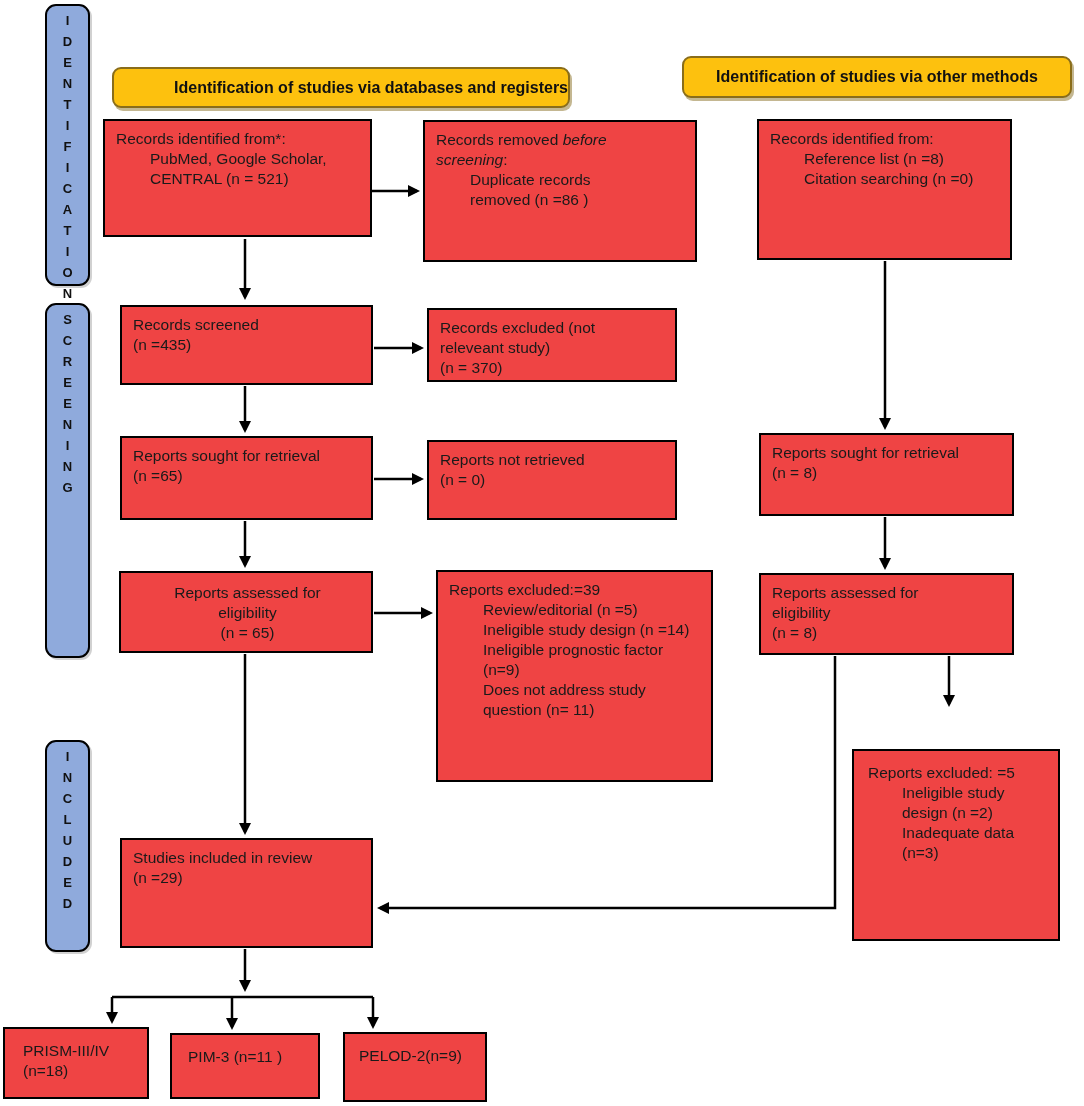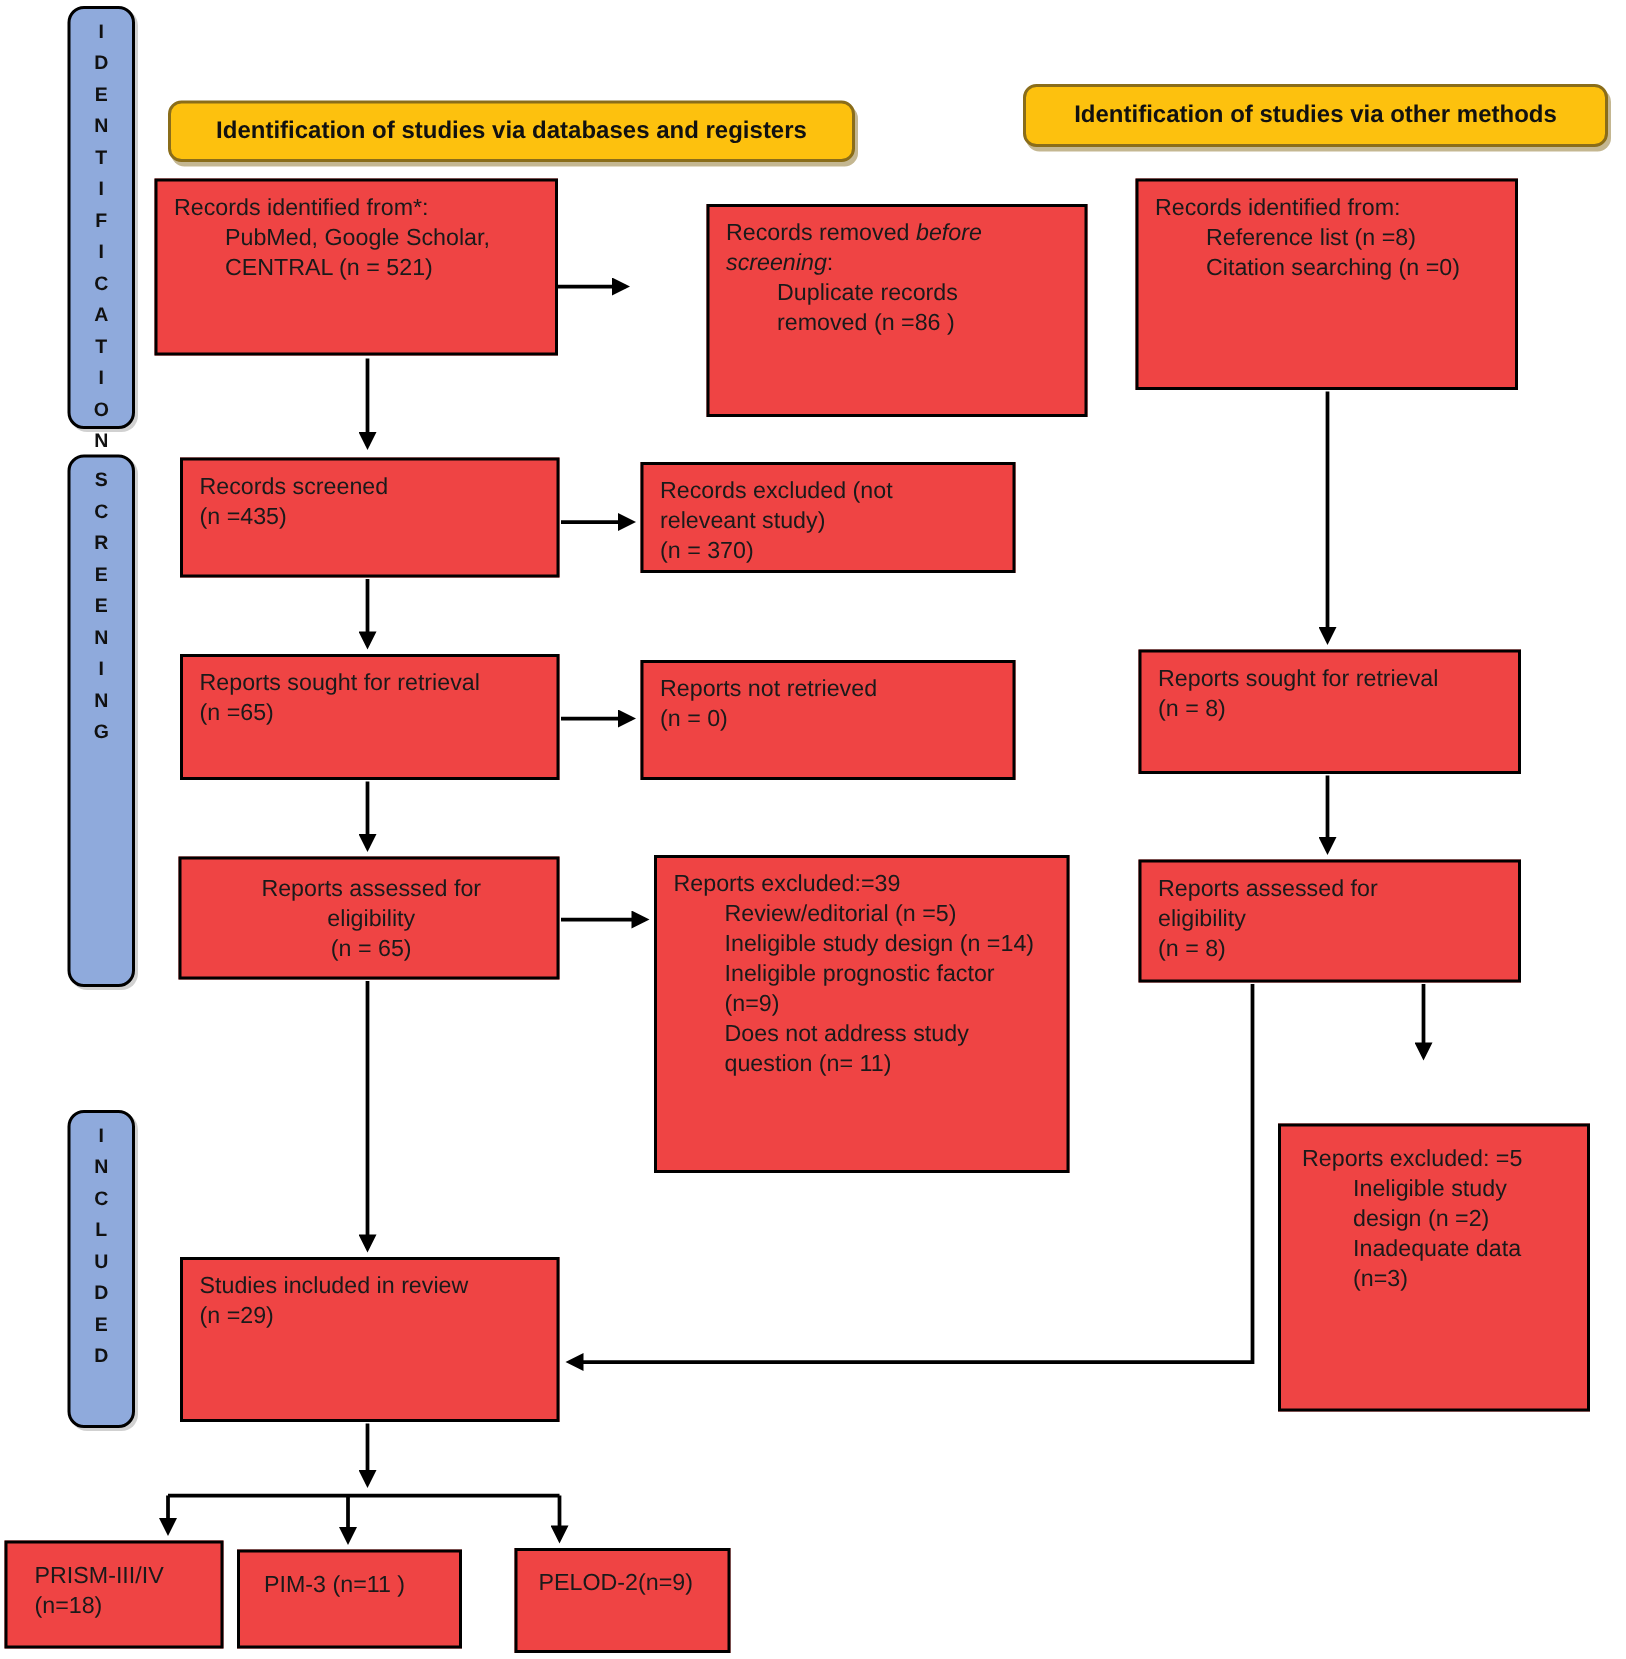--- a/index.html
+++ b/index.html
@@ -66,34 +66,34 @@
   <div class="sideband" style="left:45px; top:4px; width:45px; height:282px;">
     <span class="vlabel">IDENTIFICATION</span>
   </div>
   <div class="sideband" style="left:45px; top:303px; width:45px; height:355px;">
     <span class="vlabel">SCREENING</span>
   </div>
   <div class="sideband" style="left:45px; top:740px; width:45px; height:212px;">
     <span class="vlabel">INCLUDED</span>
   </div>
 
-  <div class="banner" style="left:112px; top:67px; width:458px; height:41px;">
+  <div class="banner" style="left:112px; top:67px; width:458px; height:41px;justify-content:flex-end;">
     <span>Identification of studies via databases and registers</span>
   </div>
   <div class="banner" style="left:682px; top:56px; width:390px; height:42px;">
     <span>Identification of studies via other methods</span>
   </div>
 
   <div class="pbox" style="left:103px; top:119px; width:269px; height:118px;">
     <div class="line">Records identified from*:</div>
     <div class="line ind">PubMed, Google Scholar,</div>
     <div class="line ind">CENTRAL (n = 521)</div>
   </div>
 
-  <div class="pbox" style="left:423px; top:136px; width:254px; height:142px;margin-left:48px;">
+  <div class="pbox" style="left:423px; top:120px; width:274px; height:142px;">
     <div class="line"><span>Records removed </span><i>before</i></div>
     <div class="line"><i>screening</i><span>:</span></div>
     <div class="line ind">Duplicate records</div>
     <div class="line ind">removed (n =86 )</div>
   </div>
 
   <div class="pbox" style="left:757px; top:119px; width:255px; height:141px;">
     <div class="line">Records identified from:</div>
     <div class="line ind">Reference list (n =8)</div>
     <div class="line ind">Citation searching (n =0)</div>
@@ -157,21 +157,21 @@
 
   <div class="pbox" style="left:120px; top:838px; width:253px; height:110px;">
     <div class="line">Studies included in review</div>
     <div class="line">(n =29)</div>
   </div>
 
   <div class="pbox" style="left:3px; top:1027px; width:146px; height:72px; padding-top:12px; padding-left:18px;">
     <div class="line">PRISM-III/IV</div>
     <div class="line">(n=18)</div>
   </div>
-  <div class="pbox" style="left:158px; top:1033px; width:150px; height:66px; padding-top:12px; padding-left:16px;">
+  <div class="pbox" style="left:170px; top:1033px; width:150px; height:66px; padding-top:12px; padding-left:16px;">
     <div class="line">PIM-3 (n=11 )</div>
   </div>
   <div class="pbox" style="left:343px; top:1032px; width:144px; height:70px; padding-top:12px; padding-left:14px;">
     <div class="line">PELOD-2(n=9)</div>
   </div>
 
   <svg class="arrows" width="1084" height="1106" viewBox="0 0 1084 1106">
     <defs>
       <marker id="ah" viewBox="0 0 10 10" refX="7.5" refY="5" markerUnits="userSpaceOnUse" markerWidth="13" markerHeight="12" orient="auto-start-reverse">
         <path d="M 0 0 L 10 5 L 0 10 z" fill="#000"></path>

